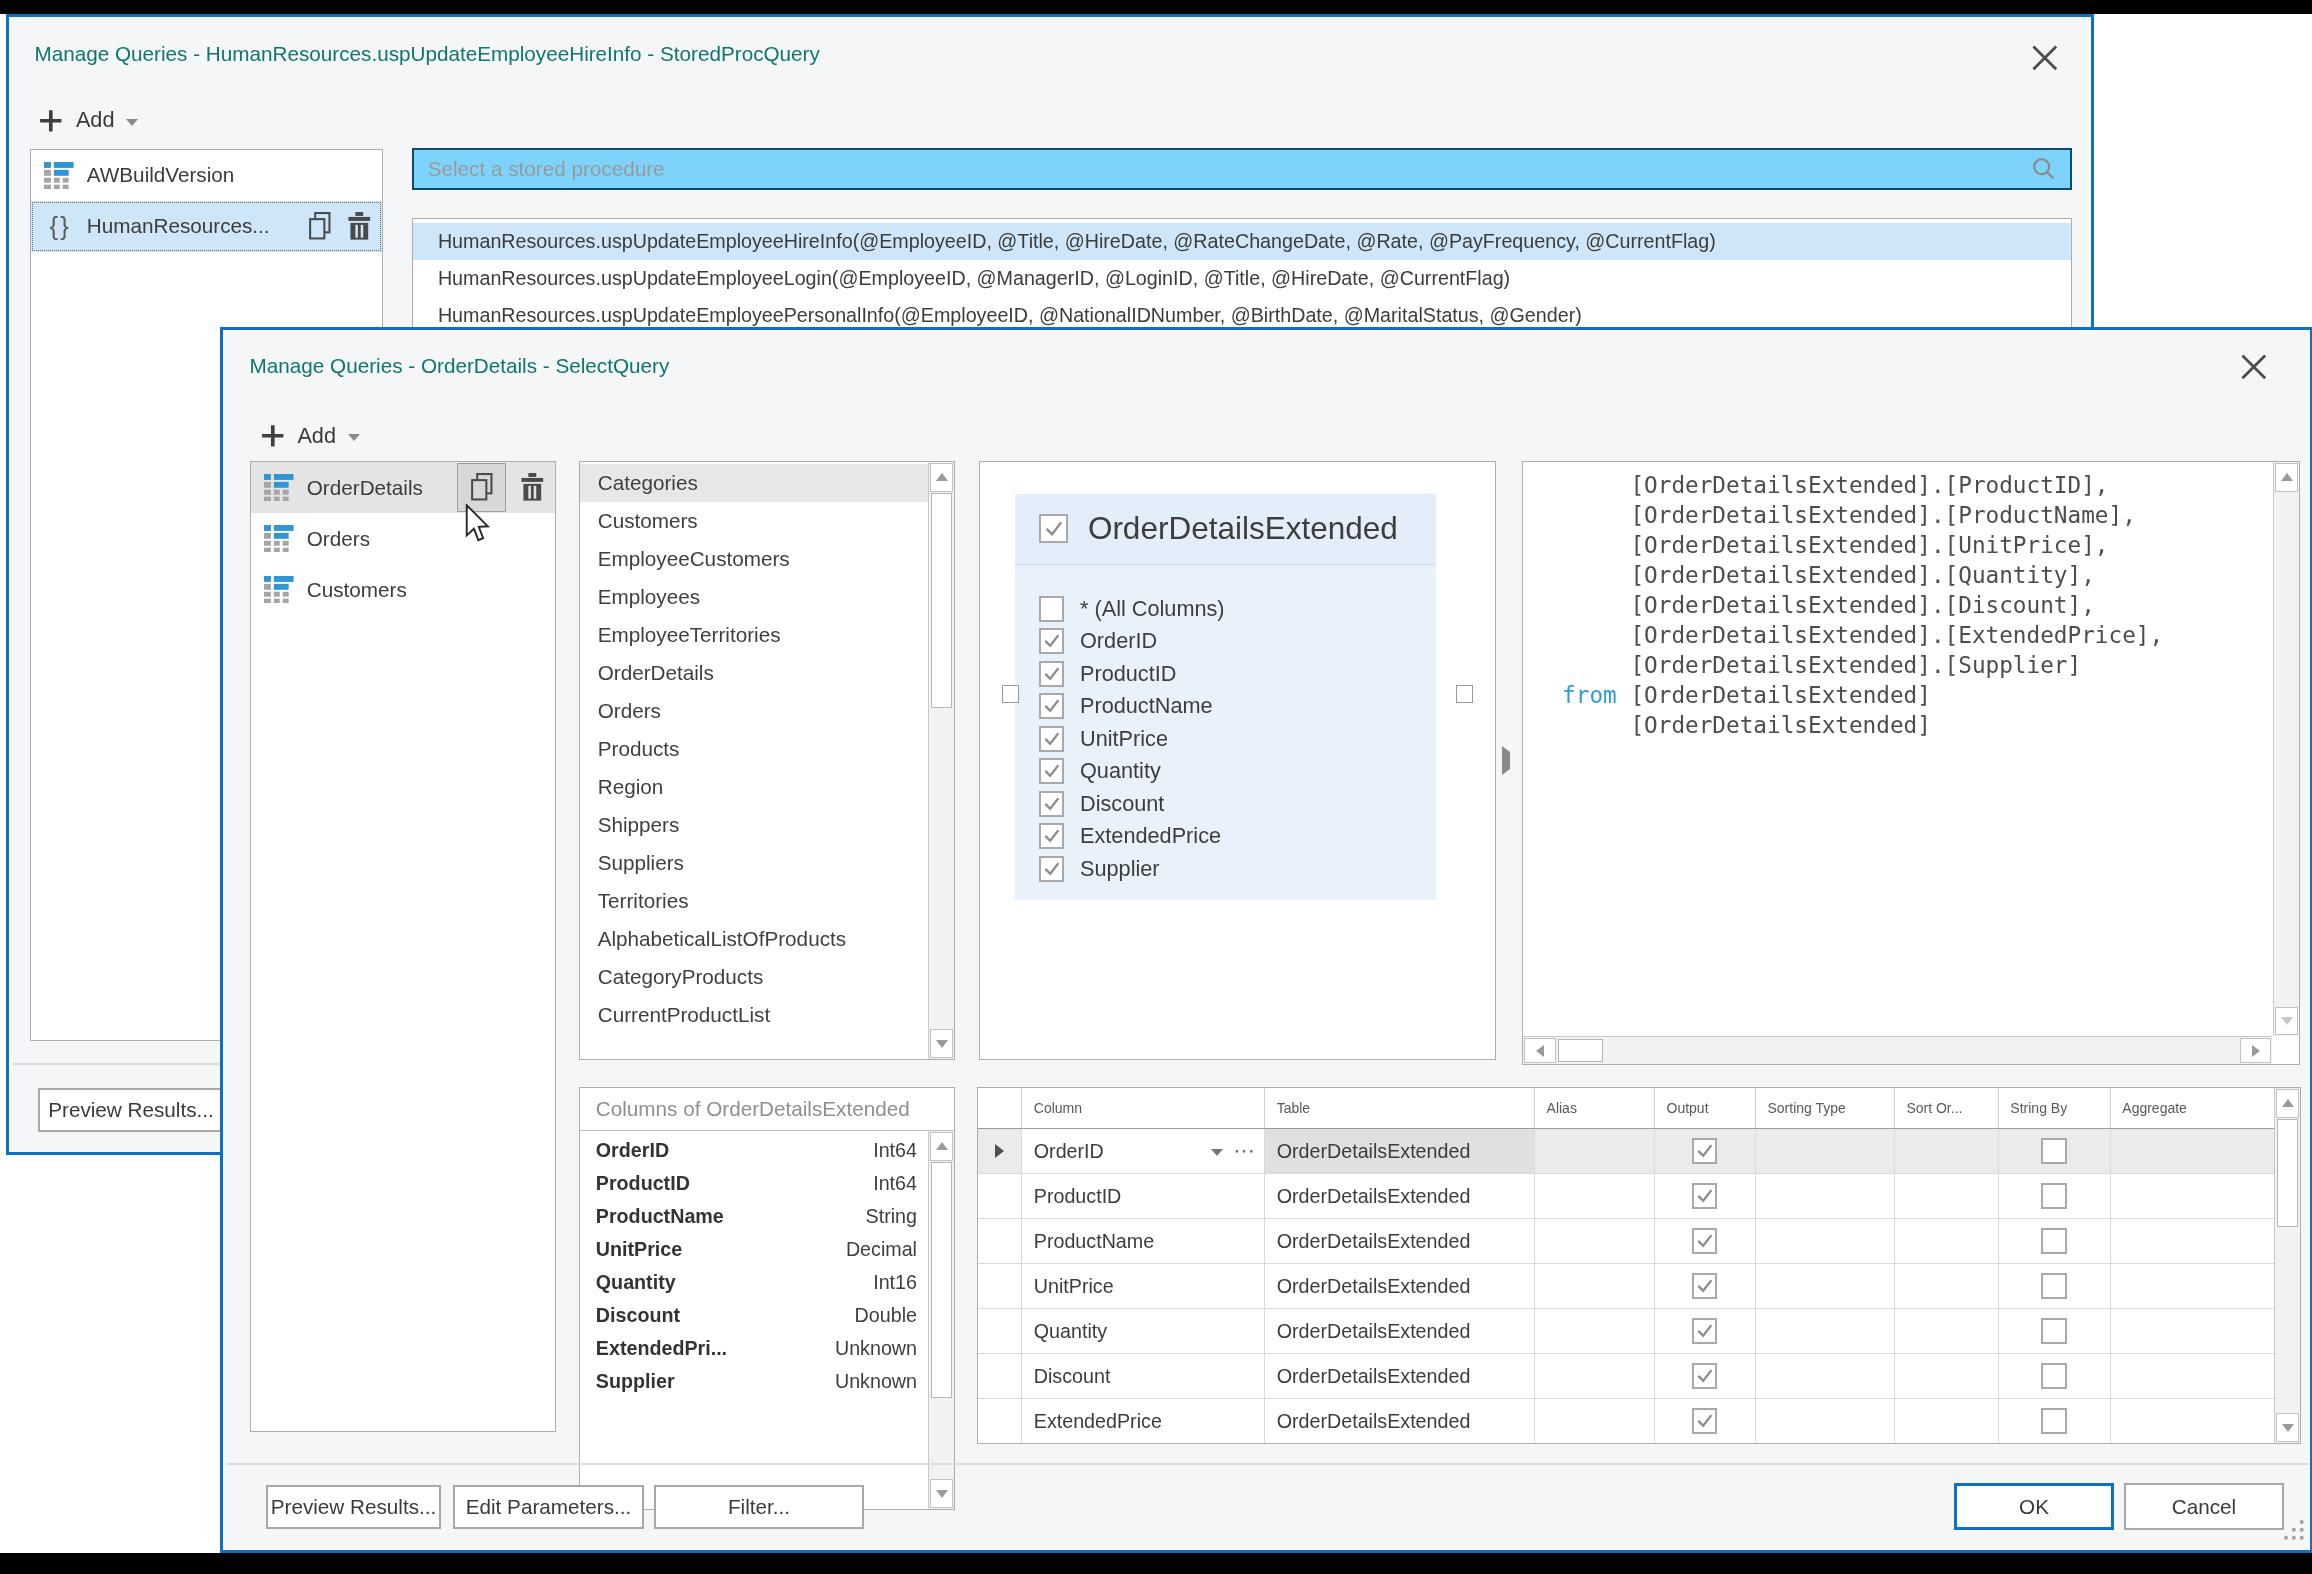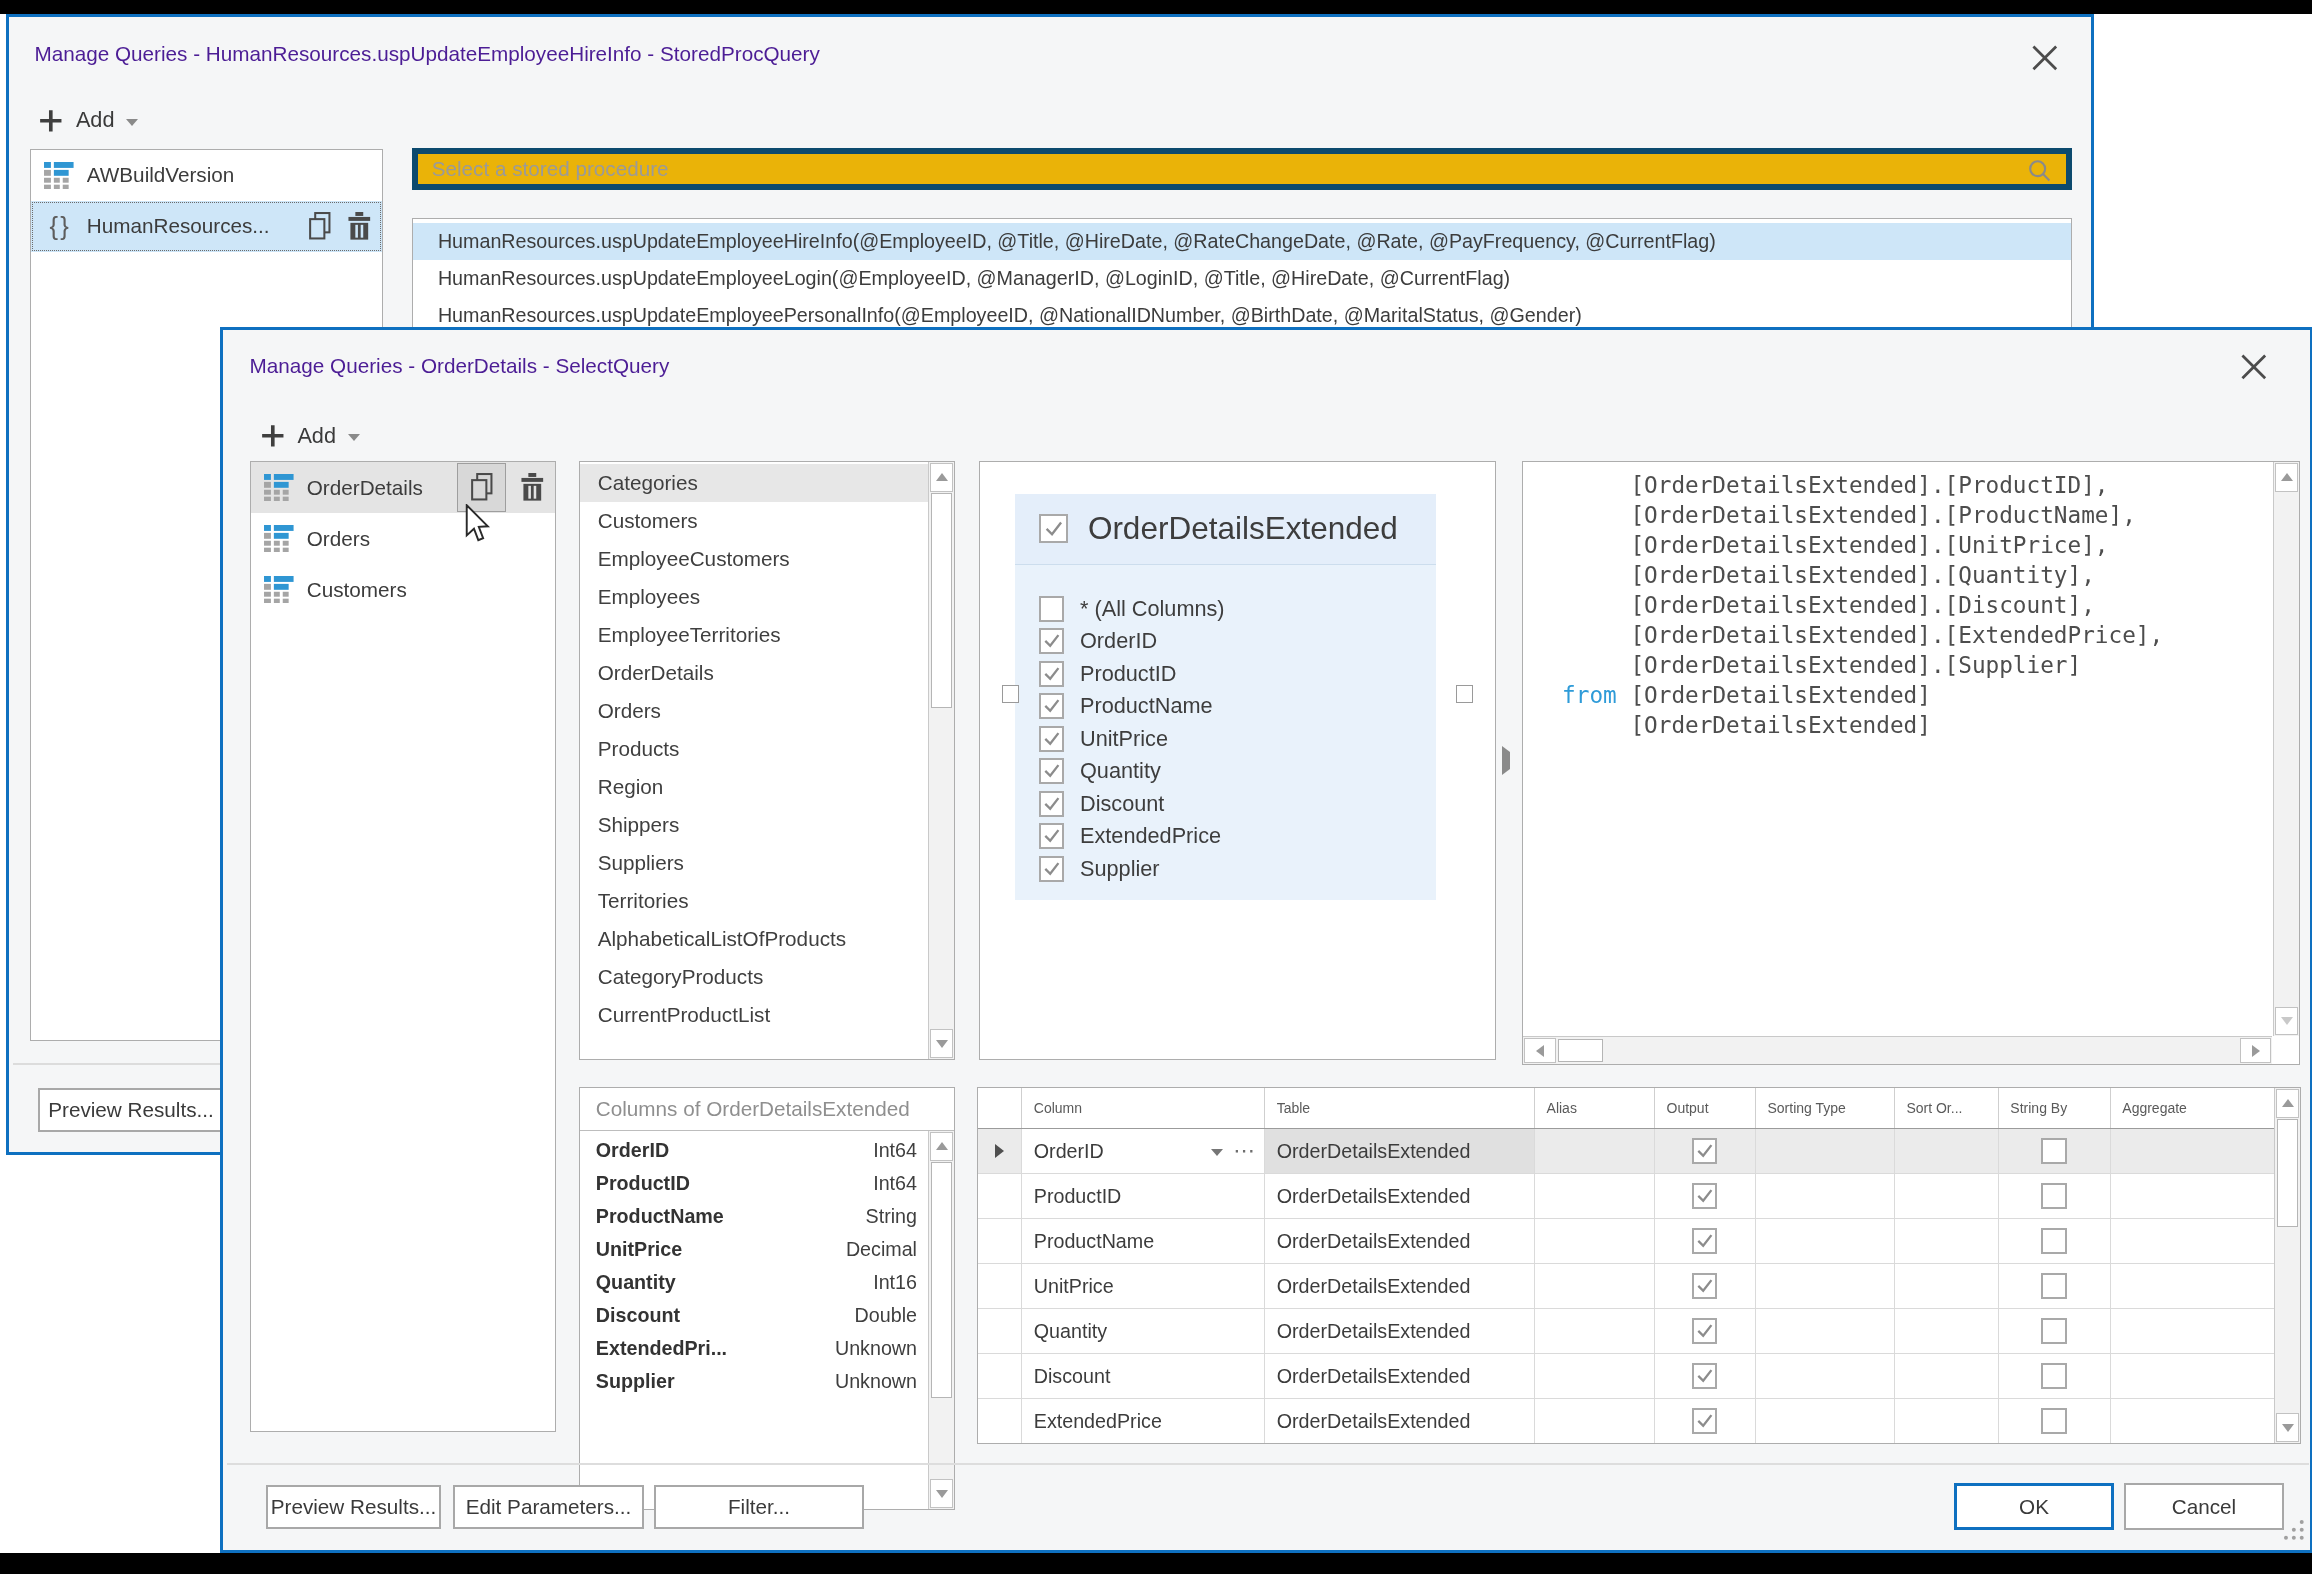--- a/index.html
+++ b/index.html
@@ -6,21 +6,21 @@
   #stage{position:relative;width:2313px;height:1574px;background:#fff;overflow:hidden;
          font-family:"Liberation Sans",sans-serif;color:#3c3c3c;}
   .bar{position:absolute;left:0;width:2313px;background:#000;z-index:50;}
   #bar-top{top:0;height:13.8px;}
   #bar-bottom{top:1553px;height:20.7px;}
 
   .dialog{position:absolute;background:#f5f6f7;border:3px solid #0e70c0;box-sizing:border-box;}
   #back-dialog{left:5.9px;top:13.8px;width:2088px;height:1141px;z-index:1;}
   #front-dialog{left:220px;top:327px;width:2093px;height:1226px;z-index:10;}
 
-  .dlg-title{position:absolute;font-size:20.7px;color:#4c1d95;white-space:nowrap;}
+  .dlg-title{position:absolute;font-size:20.7px;color:#0f766e;white-space:nowrap;}
   .close-btn{position:absolute;width:35px;height:35px;display:flex;align-items:center;justify-content:center;cursor:default;}
 
   
   .add-group{position:absolute;display:flex;align-items:center;gap:11.8px;height:33px;}
   .add-label{font-size:21.7px;color:#3a3a3a;}
   .caret-down{width:0;height:0;border-left:6.9px solid transparent;border-right:6.9px solid transparent;border-top:7.9px solid #8a8a8a;margin-top:3.9px;}
 
   
   .panel{position:absolute;background:#fff;border:1px solid #adadad;box-sizing:border-box;overflow:hidden;}
 
@@ -96,21 +96,21 @@
   .btn{position:absolute;background:#fff;border:2px solid #a8a8a8;box-sizing:border-box;display:flex;align-items:center;justify-content:center;font-size:20.7px;color:#3a3a3a;}
   .btn.primary{border:3px solid #0e70c0;}
 
   .separator{position:absolute;height:2px;background:#dcdcdc;}
 
   #cursor{position:absolute;left:464px;top:504px;z-index:40;}
   .expander{position:absolute;}
   #grip{position:absolute;right:4.9px;bottom:4.9px;}
   input.search{border:none;outline:none;width:100%;height:100%;font-family:"Liberation Sans",sans-serif;font-size:20.7px;color:#555;background:transparent;padding:0;}
   input.search::placeholder{color:#9a9a9a;opacity:1;}
-  .search-wrap{position:absolute;background:#eab308;border:6px solid #0c4a6e;box-sizing:border-box;display:flex;align-items:flex-end;padding:0 13.8px;}
+  .search-wrap{position:absolute;background:#7dd3fc;border:2px solid #0c4a6e;box-sizing:border-box;display:flex;align-items:center;padding:0 13.8px;}
   .icon{flex:0 0 auto;display:flex;align-items:center;justify-content:center;}
 </style>
 </head>
 <body>
 
 <div id="stage">
 
   <div class="dialog" id="back-dialog">
     <div class="dlg-title" style="left:25.6px;top:25.6px;">Manage Queries - HumanResources.uspUpdateEmployeeHireInfo - StoredProcQuery</div>
     <div class="close-btn" style="right:28.6px;top:23.6px;">

